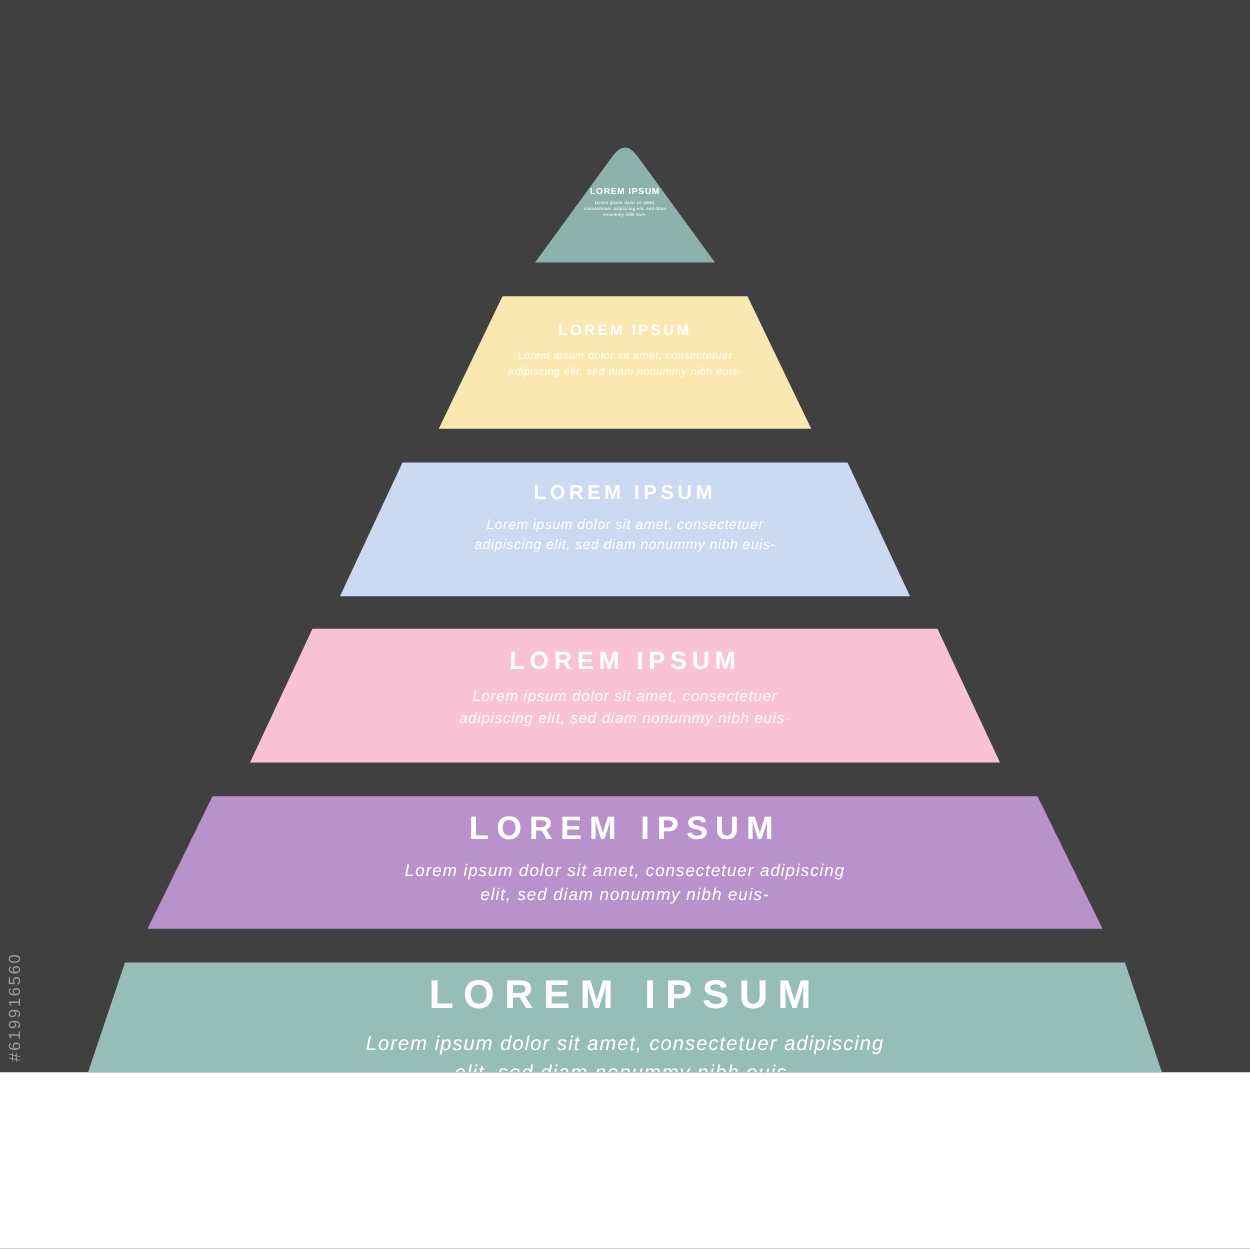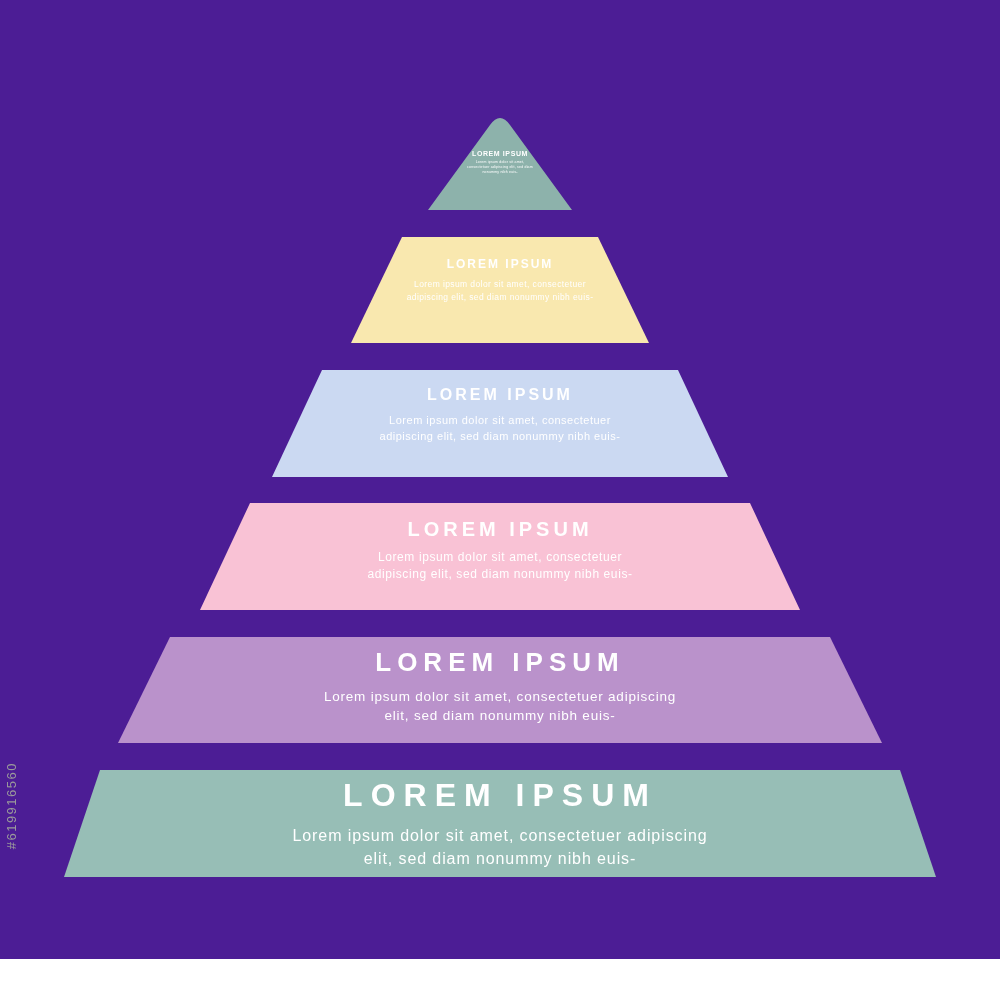--- a/index.html
+++ b/index.html
@@ -1,20 +1,20 @@
 <!DOCTYPE html>
 <html><head>
 <meta charset="utf-8">
 <style>
   html, body { margin: 0; padding: 0; background: #ffffff; }
   .canvas {
     position: relative;
     width: 1000px;
-    height: 959px;
-    background: #4c1d95;
+    height: 858px;
+    background: #404040;
     overflow: hidden;
     font-family: "Liberation Sans", sans-serif;
   }
   .pyramid-svg { position: absolute; left: 0; top: 0; }
 
   .level-text {
     position: absolute;
     left: 50%;
     transform: translateX(-50%);
     text-align: center;
@@ -24,20 +24,21 @@
     align-items: center;
   }
   .level-title {
     font-weight: bold;
     white-space: nowrap;
     line-height: 1.1;
   }
   .level-desc {
     font-weight: normal;
     line-height: 1.45;
+    font-style: italic;
   }
 
   
   .lt1 { top: 150px; width: 70px; }
   .lt1 .level-title { font-size: 7px;  letter-spacing: 0.6px; margin-bottom: 2px; }
   .lt1 .level-desc  { font-size: 3.5px; letter-spacing: 0.2px; }
 
   .lt2 { top: 258px; width: 205px; }
   .lt2 .level-title { font-size: 12px; letter-spacing: 2px; margin-bottom: 7px; }
   .lt2 .level-desc  { font-size: 8.5px; letter-spacing: 0.4px; }

